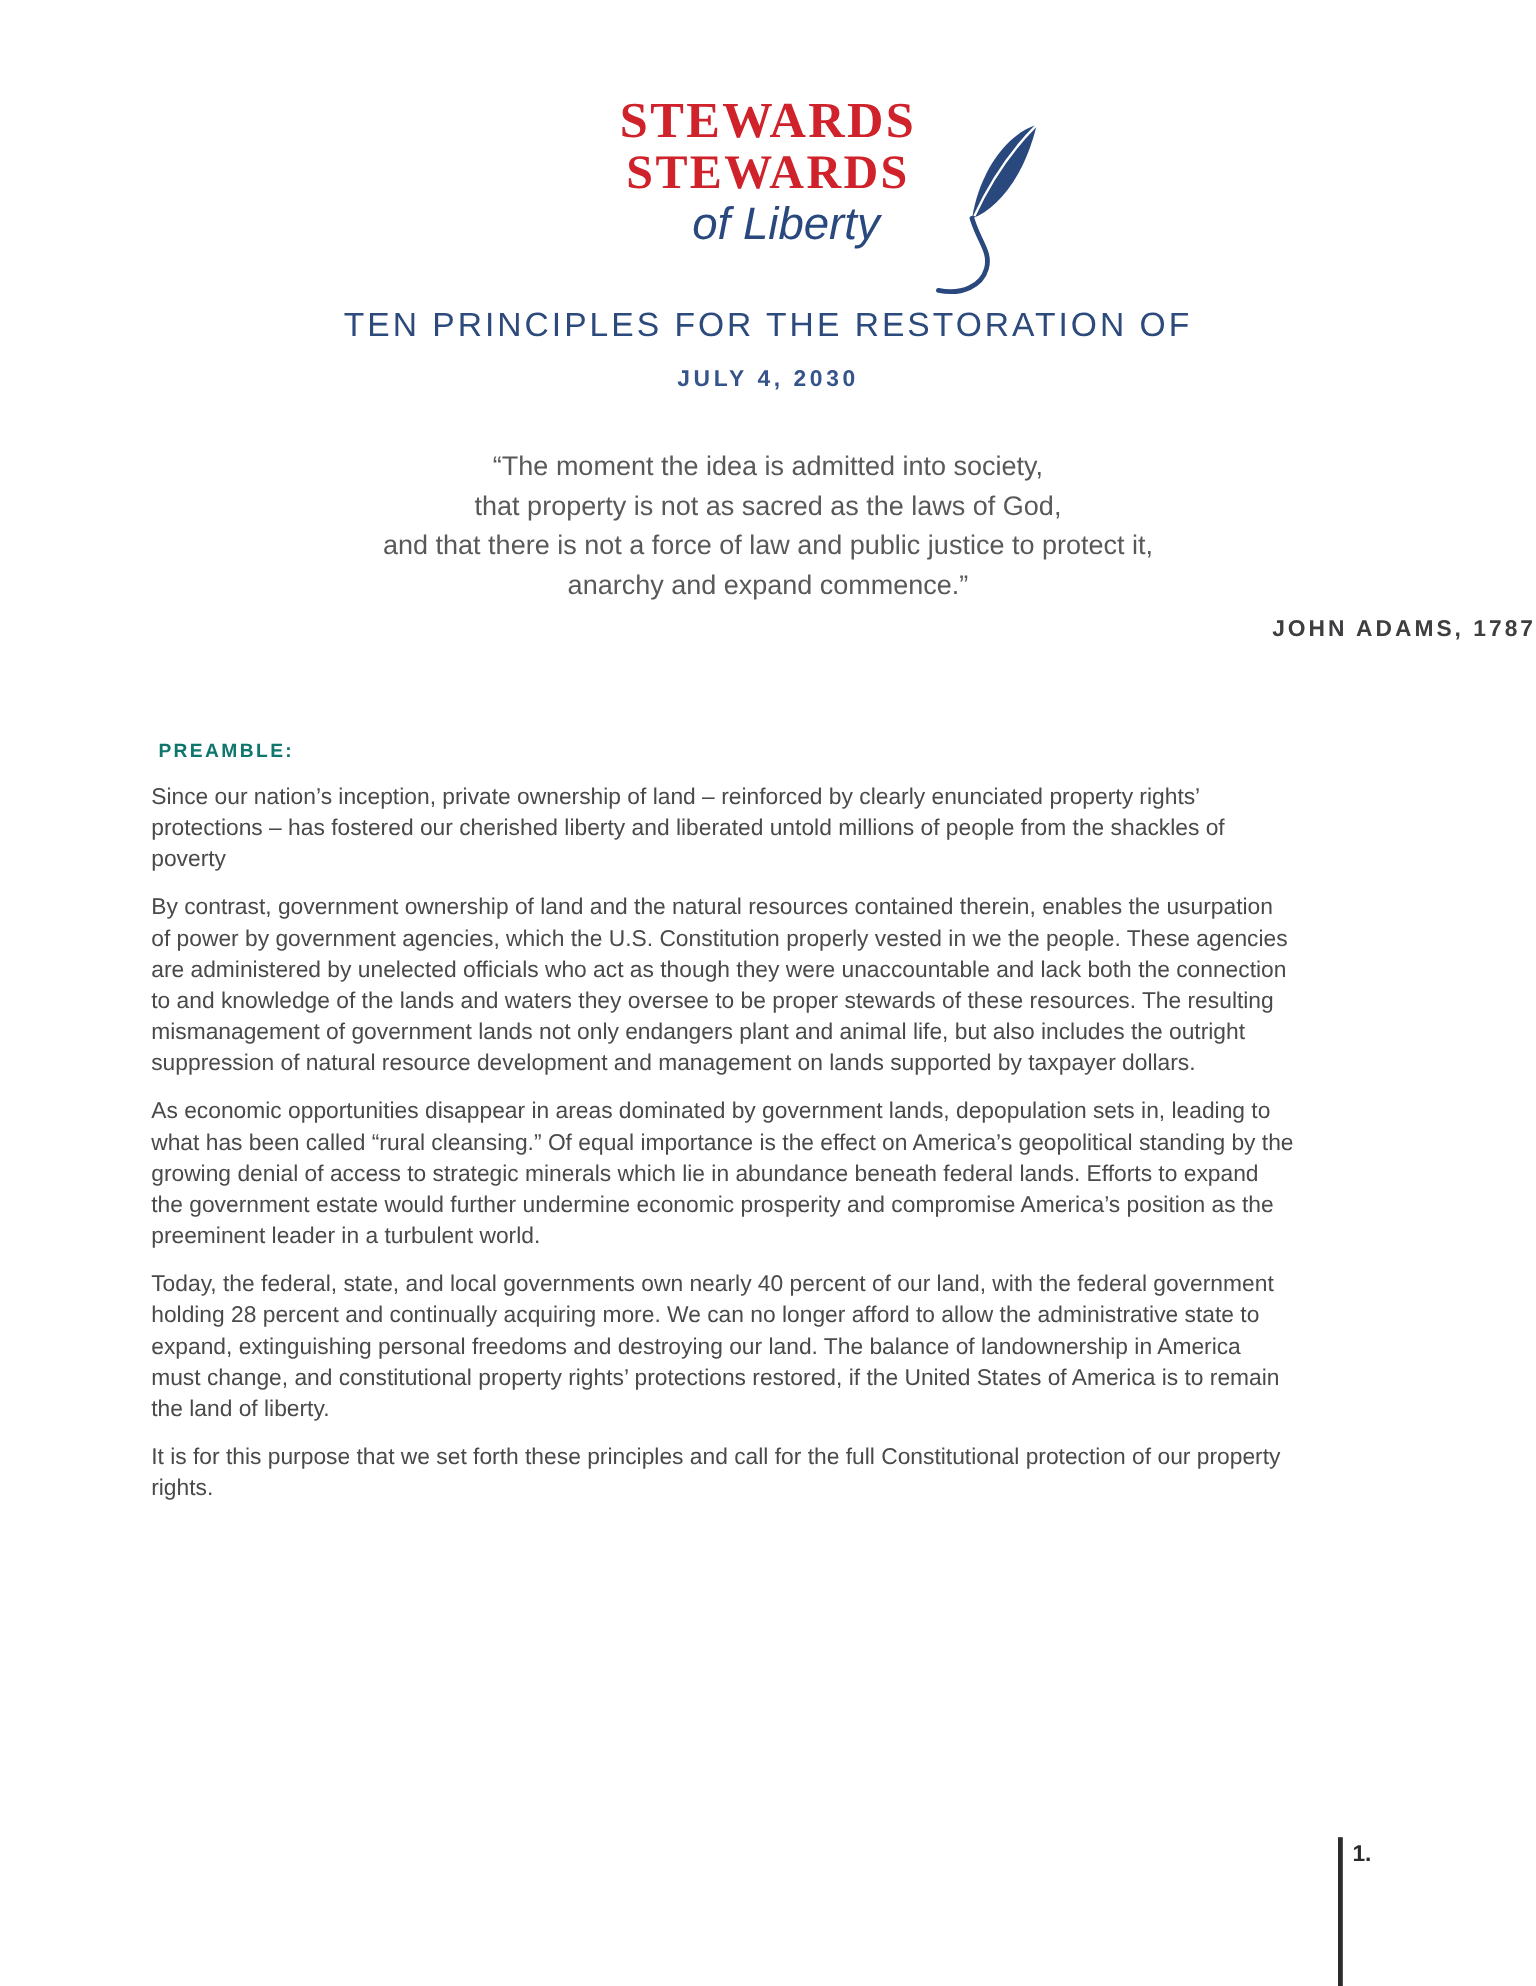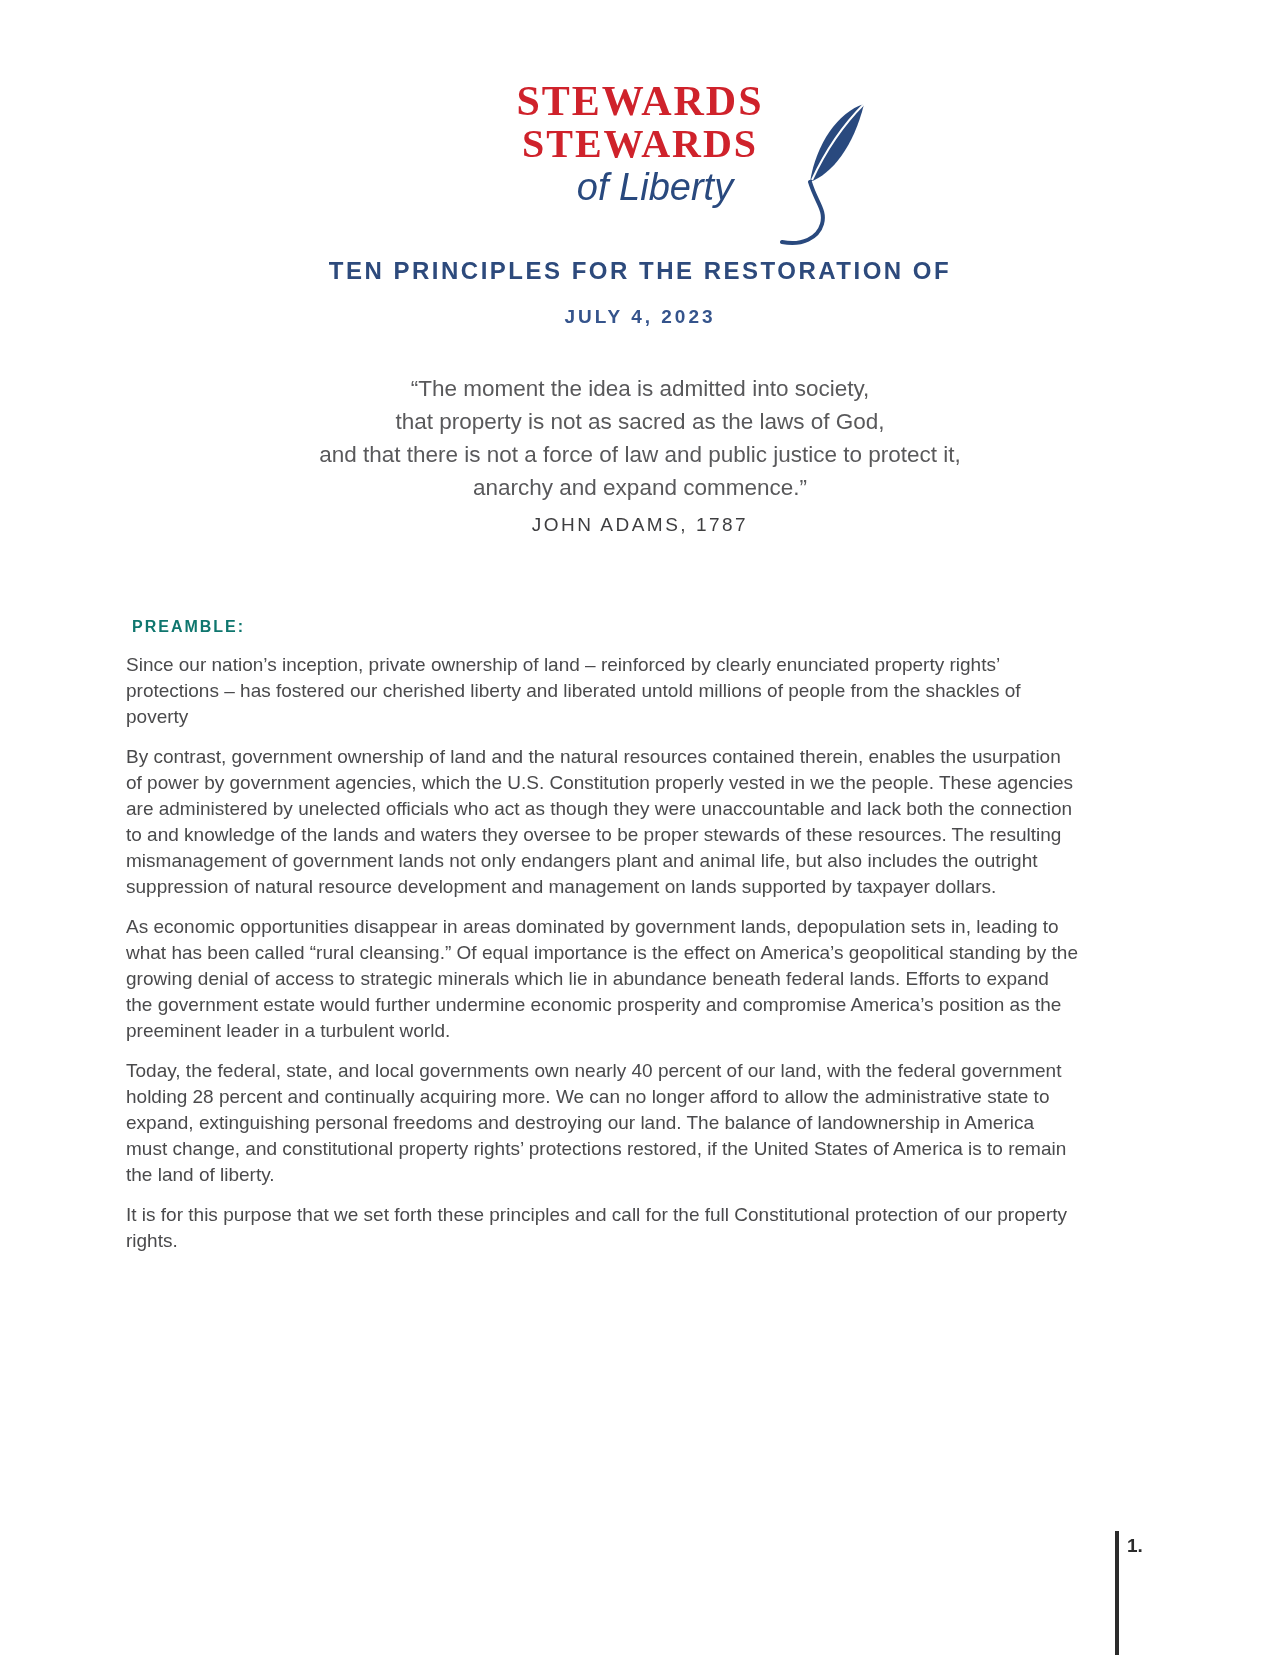--- a/index.html
+++ b/index.html
@@ -39,22 +39,22 @@
     position: absolute;
     right: -42px;
     top: 22px;
   }
 
   
   .doc-title {
     margin-top: 42px;
     text-align: center;
     color: #2d4a7c;
-    font-weight: 700;
-    font-size: 24px;
+    font-weight: 400;
+    font-size: 28px;
     letter-spacing: 2.5px;
     line-height: 39px;
   }
   .doc-date {
     margin-top: 16px;
     text-align: center;
     color: #35548c;
     font-weight: 700;
     font-size: 19px;
     letter-spacing: 3px;
@@ -64,23 +64,23 @@
   .quote {
     margin-top: 44px;
     text-align: center;
     color: #59595b;
     font-size: 22.5px;
     line-height: 33px;
     font-weight: 400;
   }
   .quote-attrib {
     margin-top: 10px;
-    text-align: center;
+    text-align: right;
     color: #3e3e40;
-    font-weight: 400;
+    font-weight: 700;
     font-size: 19px;
     letter-spacing: 2.5px;
   }
 
   
   .preamble-heading {
     margin: 82px 0 16px 132px;
     color: #0f766e;
     font-weight: 700;
     font-size: 16px;
@@ -127,21 +127,21 @@
     <svg class="feather" width="92" height="150" viewBox="0 0 92 150">
       <path d="M84 2 C 58 10, 36 42, 30 80 C 52 72, 74 44, 84 2 Z" fill="#29497e"></path>
       <path d="M84 2 C 62 24, 44 52, 32 78" stroke="#ffffff" stroke-width="2" fill="none"></path>
       <path d="M30 80 C 36 100, 46 108, 42 122 C 38 136, 22 144, 2 140" stroke="#29497e" stroke-width="4" fill="none" stroke-linecap="round"></path>
     </svg>
   </div>
 
   <div class="doc-title">
     <div>TEN PRINCIPLES FOR THE RESTORATION OF</div>
   </div>
-  <div class="doc-date">JULY 4, 2023</div>
+  <div class="doc-date">JULY 4, 2030</div>
 
   <div class="quote">
     <div>“The moment the idea is admitted into society,</div>
     <div>that property is not as sacred as the laws of God,</div>
     <div>and that there is not a force of law and public justice to protect it,</div>
     <div>anarchy and expand commence.”</div>
   </div>
   <div class="quote-attrib">JOHN ADAMS, 1787</div>
 
   <div class="preamble-heading">PREAMBLE:</div>

